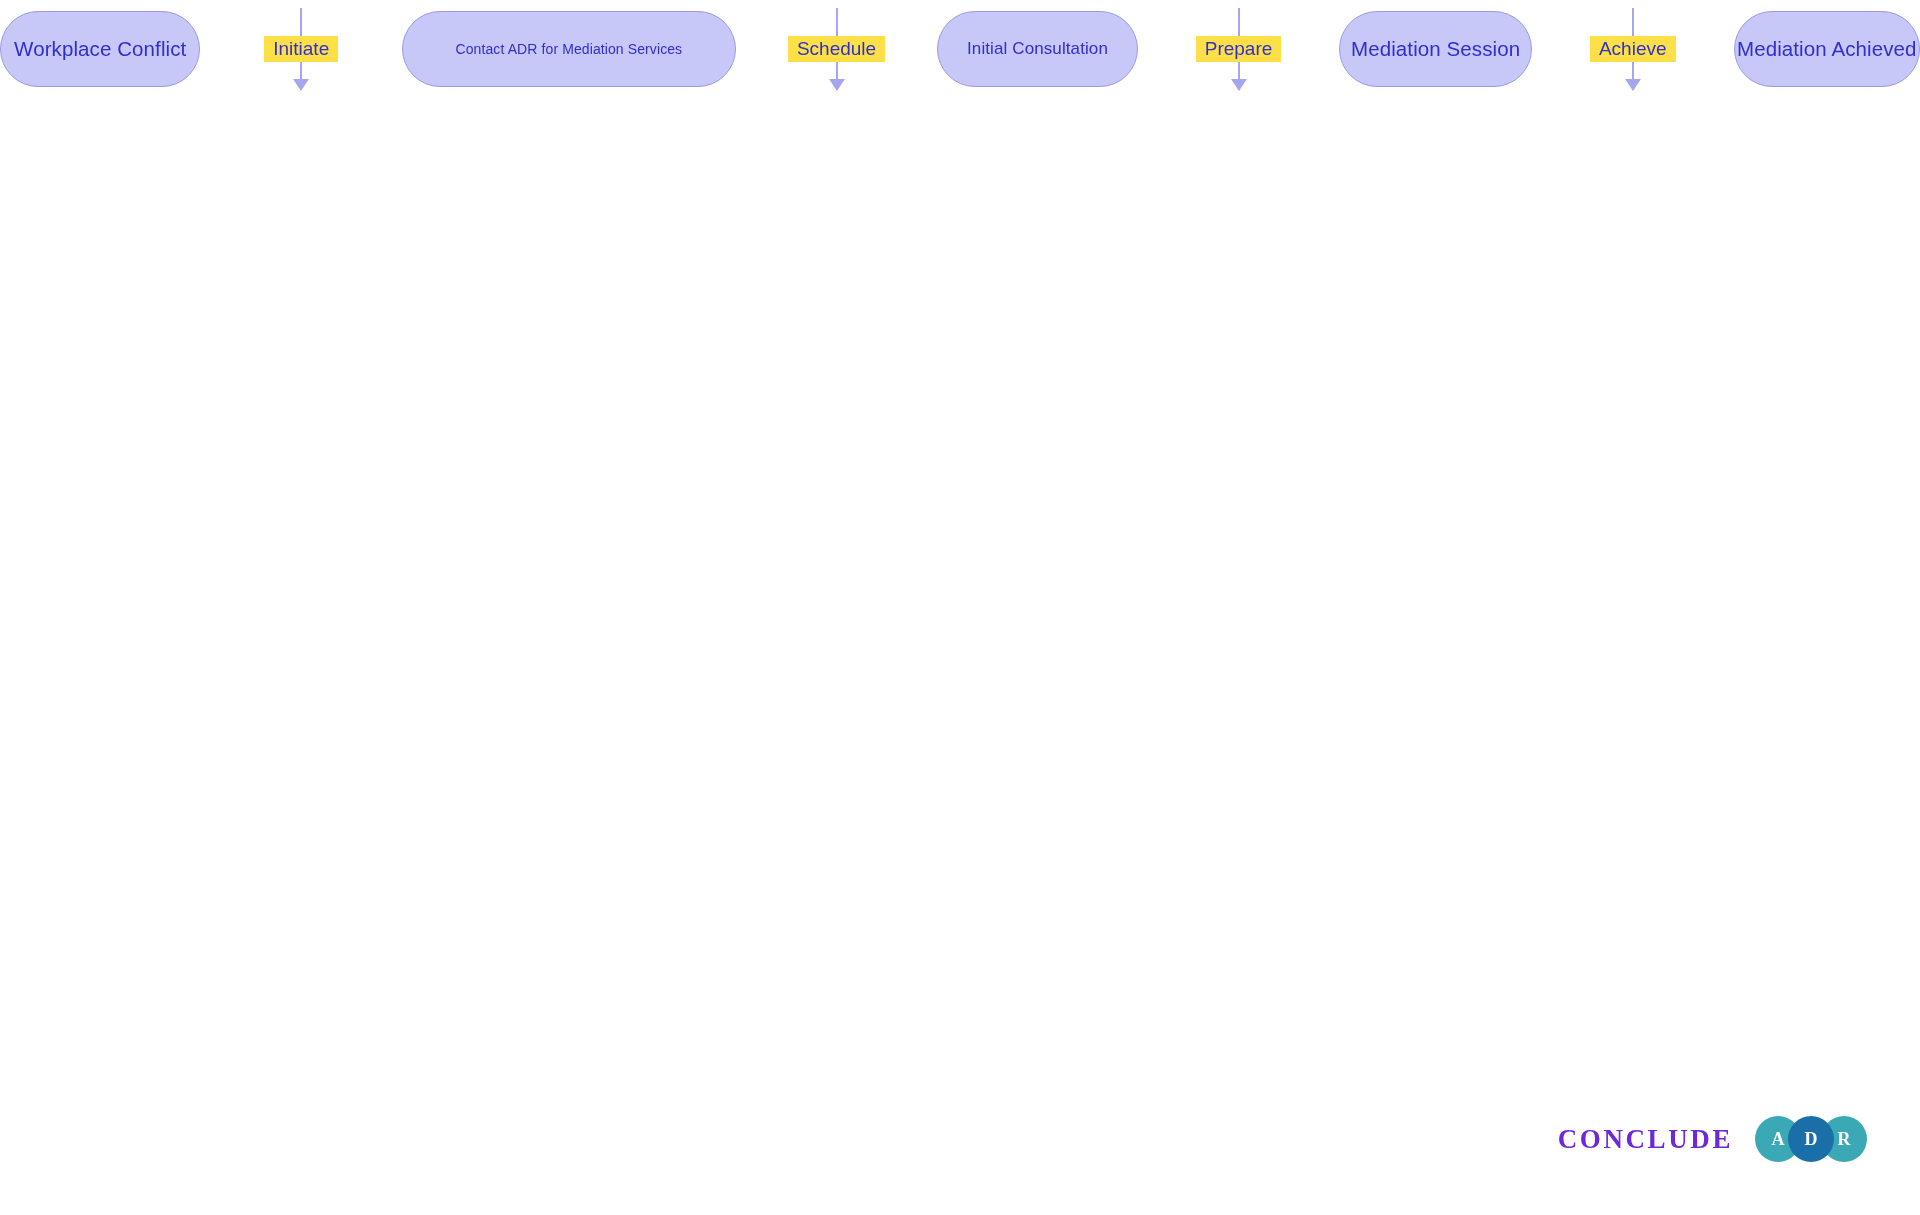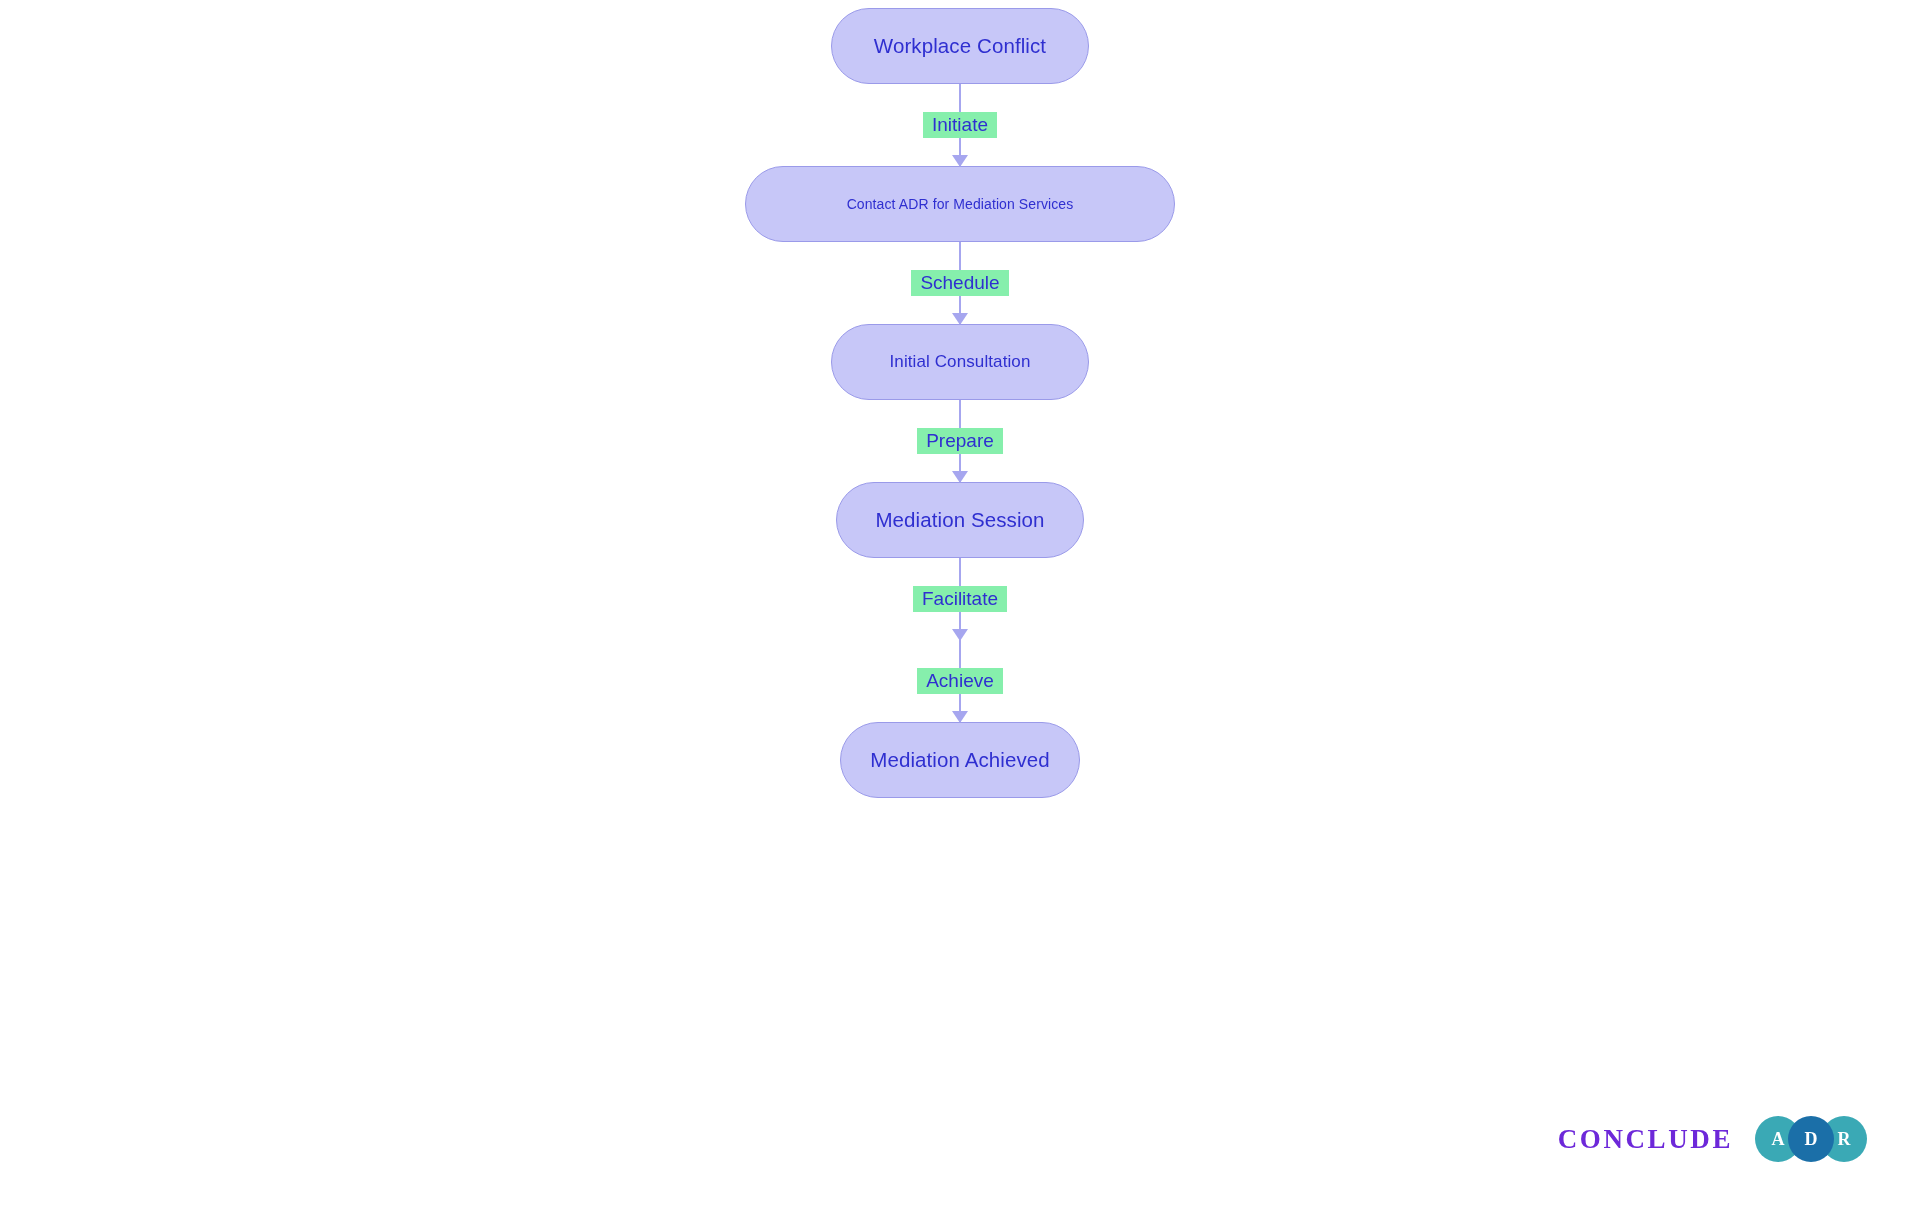--- a/index.html
+++ b/index.html
@@ -24,21 +24,21 @@
     width: 1920px;
     height: 1100px;
   }
 
   .flow-column {
     position: absolute;
     left: 0;
     top: 0;
     width: 1920px;
     display: flex;
-    flex-direction: column;
+    flex-direction: row;
     align-items: center;
   }
 
   
   .node {
     box-sizing: border-box;
     background: #c7c7f8;
     border: 1.6px solid #9a9ae9;
     border-radius: 999px;
     color: #2f2fd0;
@@ -84,21 +84,21 @@
     transform: translateX(-50%);
     width: 0;
     height: 0;
     border-left: 8px solid transparent;
     border-right: 8px solid transparent;
     border-top: 12px solid #a6a6ef;
   }
   .connector .c-label {
     position: relative;
     z-index: 2;
-    background: #86efac;
+    background: #fde047;
     padding: 1px 9px;
     color: #2f2fd0;
     font-size: 19px;
     font-family: "Liberation Sans", sans-serif;
     white-space: nowrap;
     line-height: 1.25;
   }
 
   
   #brand-logo {
@@ -176,25 +176,20 @@
     <div class="connector">
       <div class="c-line"></div>
       <div class="c-arrow"></div>
       <span class="c-label">Prepare</span>
     </div>
 
     <div class="node n-session">
       <span>Mediation Session</span>
     </div>
 
-    <div class="connector">
-      <div class="c-line"></div>
-      <div class="c-arrow"></div>
-      <span class="c-label">Facilitate</span>
-    </div>
 
 
     <div class="connector">
       <div class="c-line"></div>
       <div class="c-arrow"></div>
       <span class="c-label">Achieve</span>
     </div>
 
     <div class="node n-resolution">
       <span>Mediation Achieved</span>

